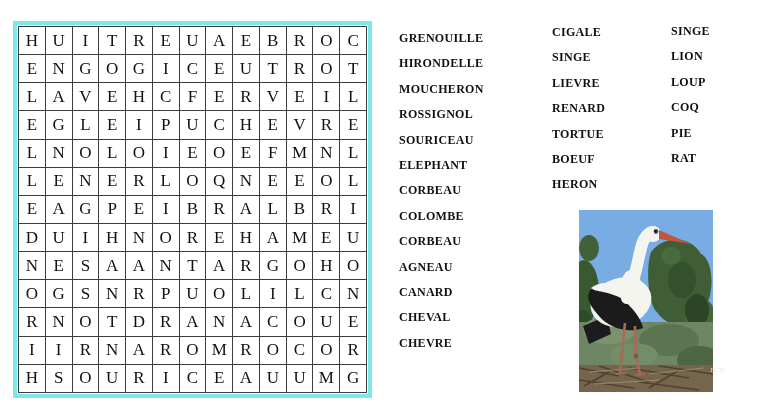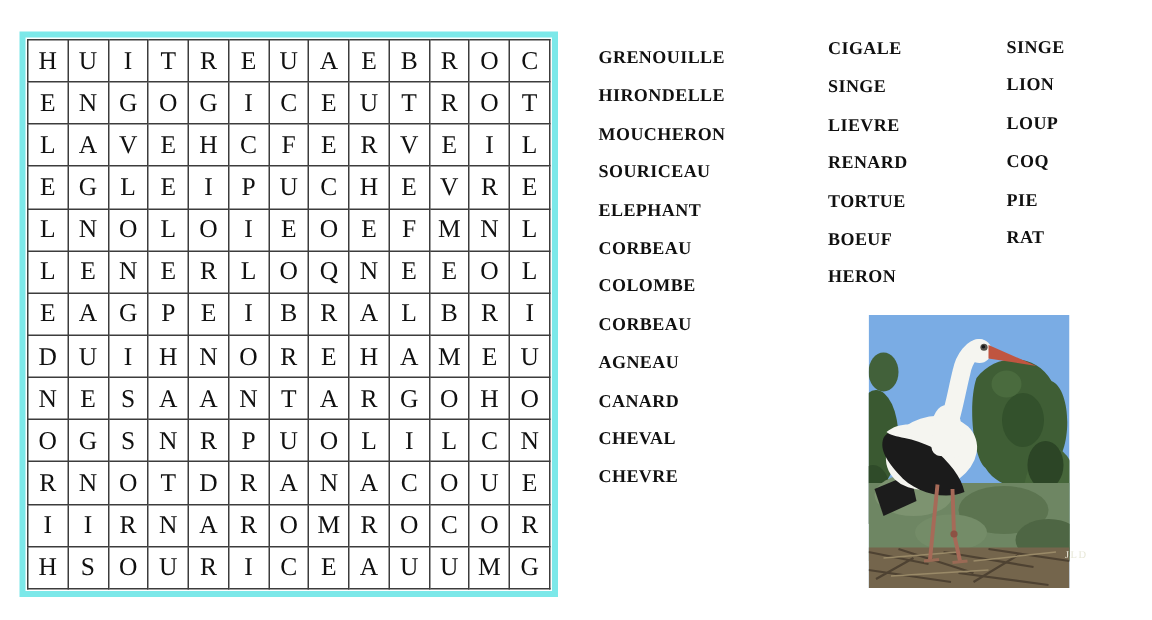--- a/index.html
+++ b/index.html
@@ -235,20 +235,21 @@
           <td>G</td>
         </tr>
       </tbody>
   </table>
 </div>
 
 <div class="words col1" id="word-col-1">
     <div>GRENOUILLE</div>
     <div>HIRONDELLE</div>
     <div>MOUCHERON</div>
+    <div>ROSSIGNOL</div>
     <div>SOURICEAU</div>
     <div>ELEPHANT</div>
     <div>CORBEAU</div>
     <div>COLOMBE</div>
     <div>CORBEAU</div>
     <div>AGNEAU</div>
     <div>CANARD</div>
     <div>CHEVAL</div>
     <div>CHEVRE</div>
   </div>

